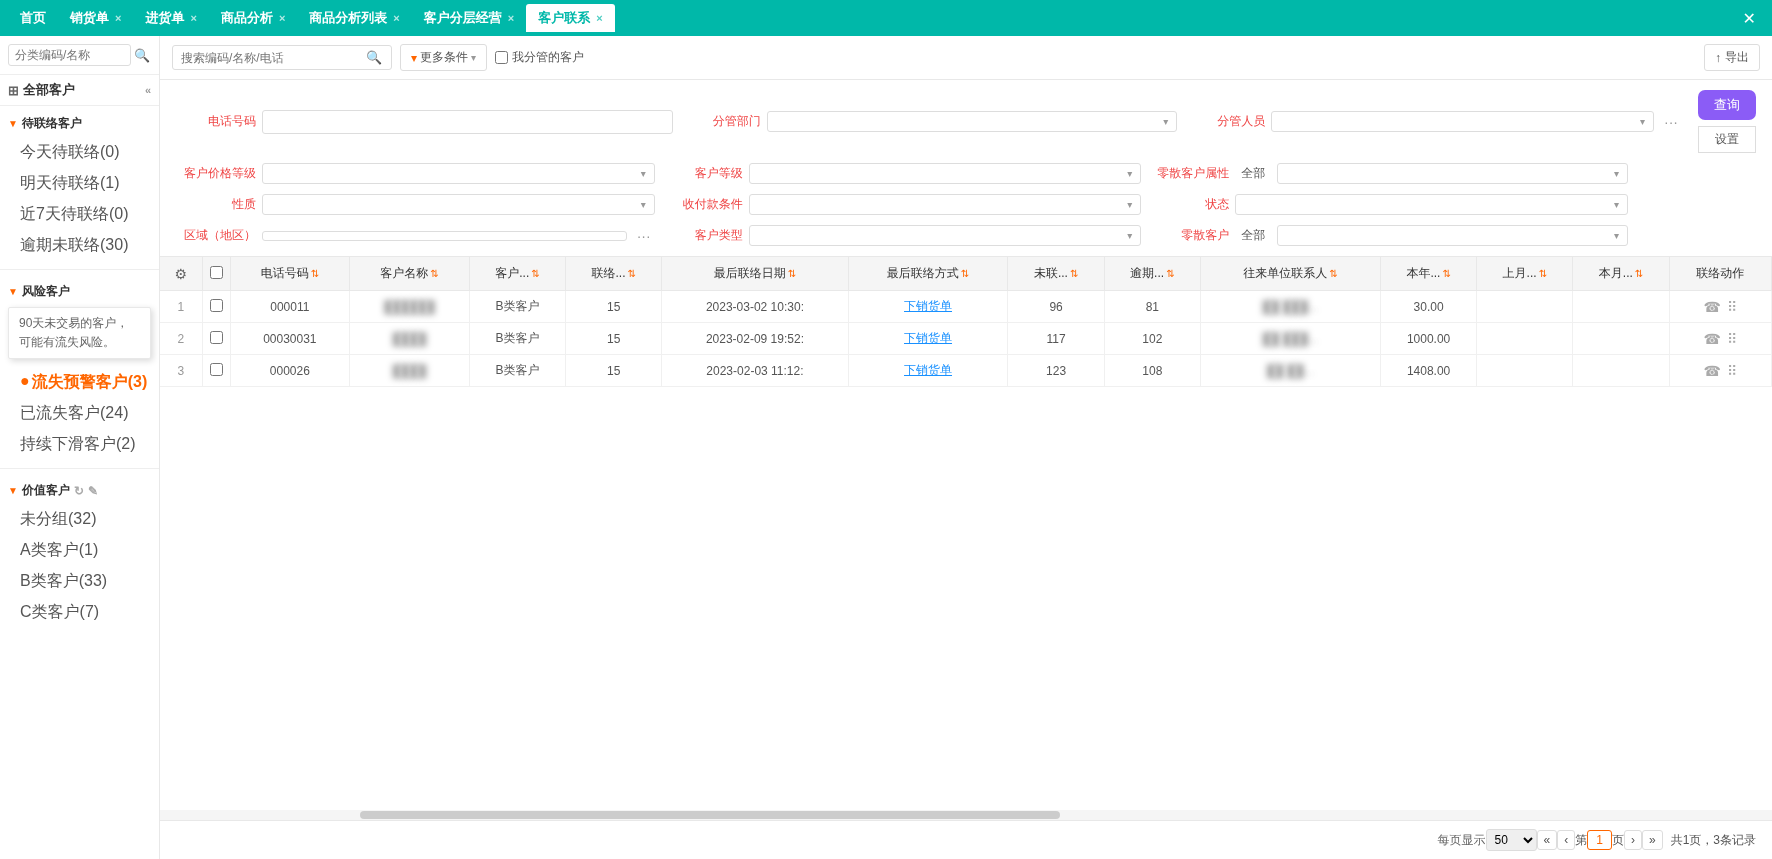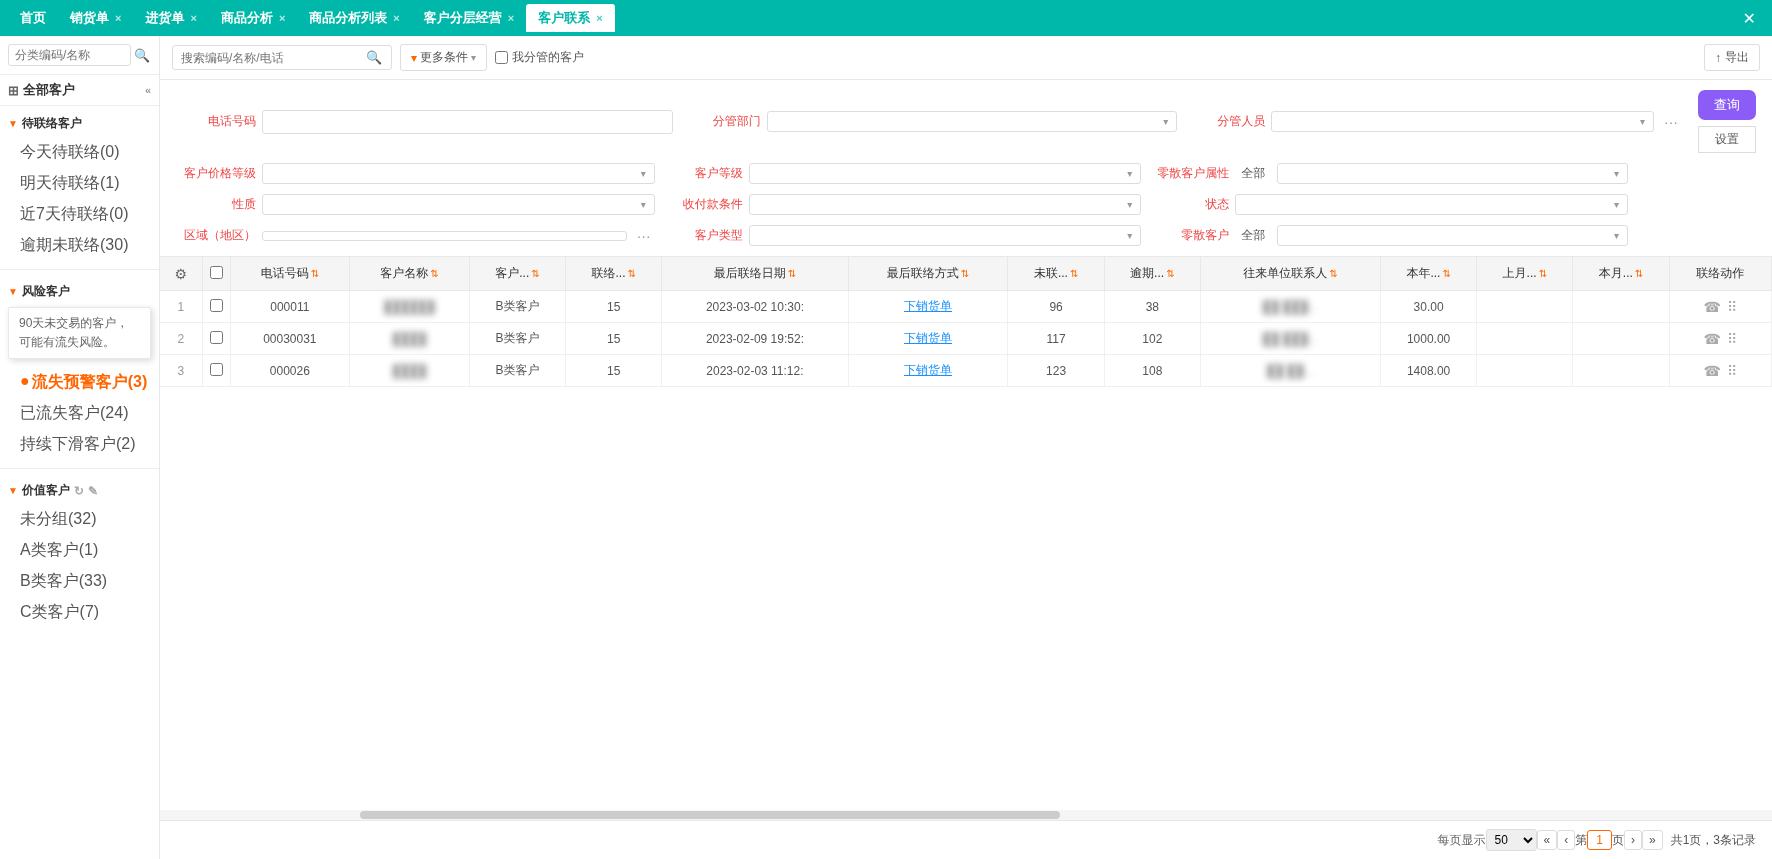--- a/index.html
+++ b/index.html
@@ -443,21 +443,21 @@
           <tr>
             <td><span class="row-num">1</span></td>
             <td><input type="checkbox" style=""></td>
             <td><span>000011</span></td>
             <td><span class="blurred">██████</span></td>
             <td><span>B类客户</span></td>
             <td><span>15</span></td>
             <td><span>2023-03-02 10:30:</span></td>
             <td><span class="link-text">下销货单</span></td>
             <td><span>96</span></td>
-            <td><span>38</span></td>
+            <td><span>81</span></td>
             <td><span class="blurred">██ ███...</span></td>
             <td><span>30.00</span></td>
             <td></td>
             <td></td>
             <td>
               <div class="action-icons">
                 <span class="action-icon">☎</span>
                 <span class="action-icon">⠿</span>
               </div>
             </td>

